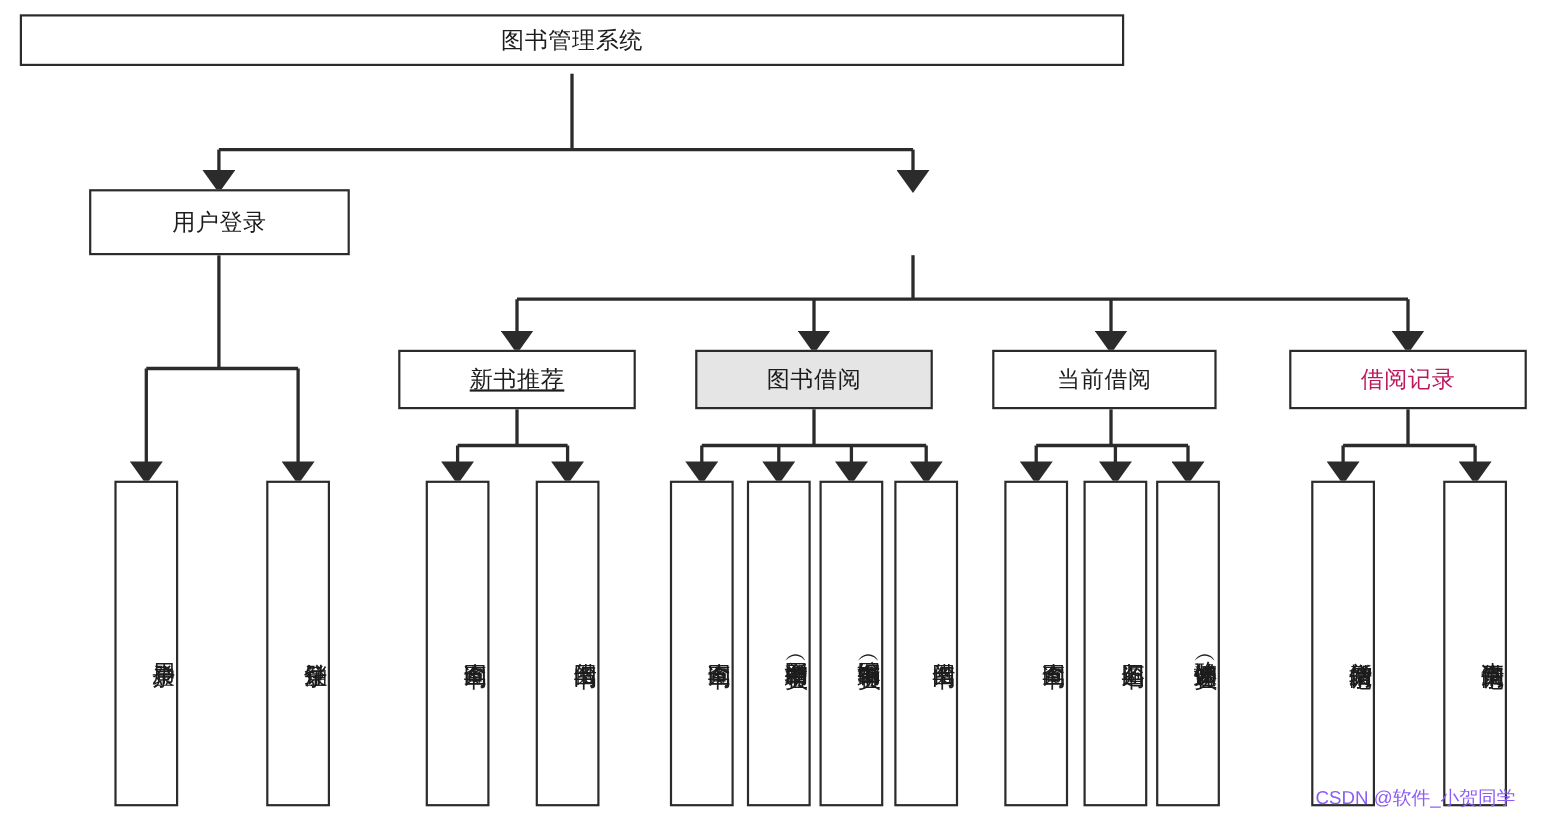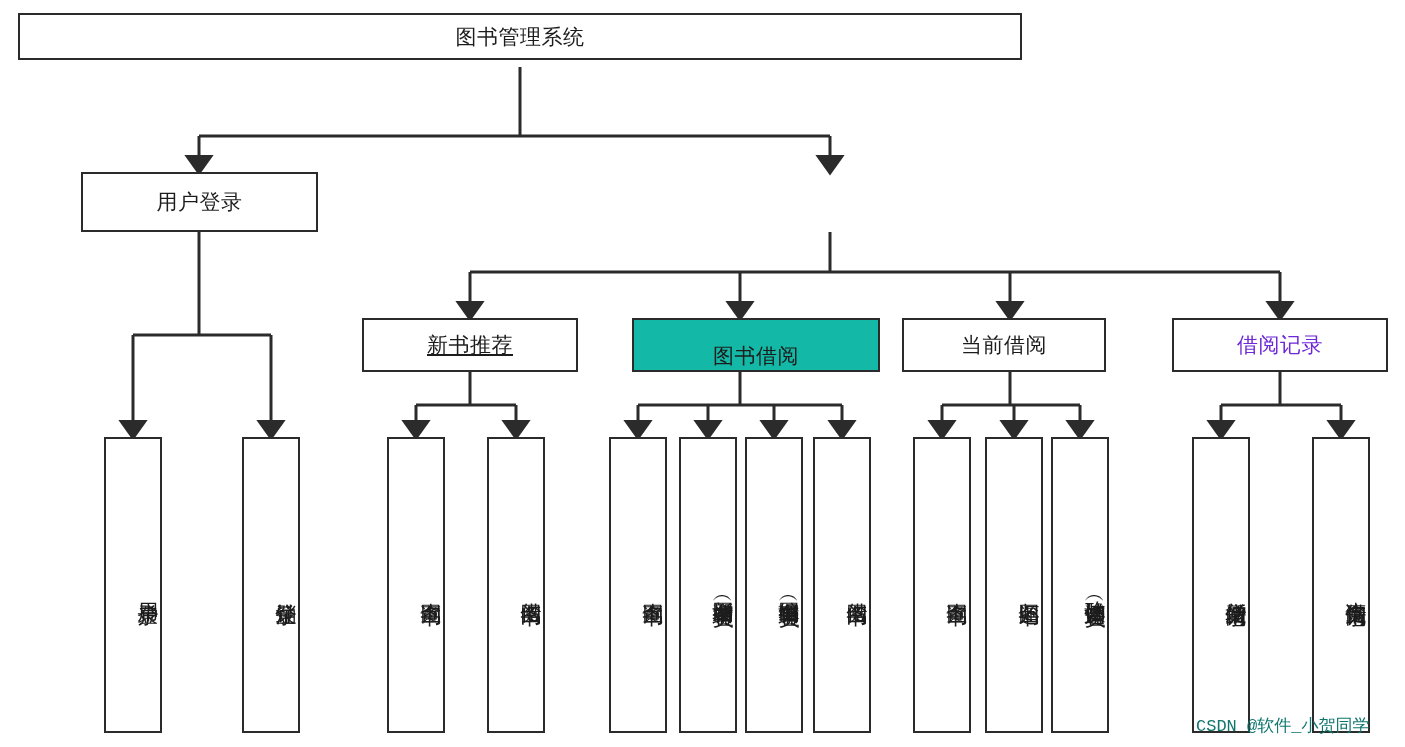--- a/index.html
+++ b/index.html
@@ -130,27 +130,27 @@
     <span class="label">图书管理系统</span>
   </div>
 
   <div class="node h" style="left: 81px; top: 172px; width: 237px; height: 60px; border-color: rgb(43, 43, 43); background: rgb(255, 255, 255); color: rgb(28, 28, 28);">
     <span class="label">用户登录</span>
   </div>
 
   <div class="node h" style="left: 362px; top: 318px; width: 216px; height: 54px; border-color: rgb(43, 43, 43); background: rgb(255, 255, 255); color: rgb(28, 28, 28); text-decoration: underline;">
     <span class="label">新书推荐</span>
   </div>
-  <div class="node h" style="left: 632px; top: 318px; width: 248px; height: 54px; border-color: rgb(43, 43, 43); background: #14b8a6; color: rgb(28, 28, 28); align-items: flex-end;">
+  <div class="node h" style="left: 632px; top: 318px; width: 216px; height: 54px; border-color: rgb(43, 43, 43); background: #e5e5e5; color: rgb(28, 28, 28);">
     <span class="label">图书借阅</span>
   </div>
   <div class="node h" style="left: 902px; top: 318px; width: 204px; height: 54px; border-color: rgb(43, 43, 43); background: rgb(255, 255, 255); color: rgb(28, 28, 28);">
     <span class="label">当前借阅</span>
   </div>
-  <div class="node h" style="left: 1172px; top: 318px; width: 216px; height: 54px; border-color: rgb(43, 43, 43); background: rgb(255, 255, 255); color: #6d28d9;">
+  <div class="node h" style="left: 1172px; top: 318px; width: 216px; height: 54px; border-color: rgb(43, 43, 43); background: rgb(255, 255, 255); color: #be185d;">
     <span class="label">借阅记录</span>
   </div>
 
   <div class="node v" style="left: 104px; top: 437px; width: 58px; height: 296px; border-color: rgb(43, 43, 43); background: rgb(255, 255, 255); color: rgb(28, 28, 28);">
     <span class="label">用户登录</span>
   </div>
   <div class="node v" style="left: 242px; top: 437px; width: 58px; height: 296px; border-color: rgb(43, 43, 43); background: rgb(255, 255, 255); color: rgb(28, 28, 28);">
     <span class="label">注销登录</span>
   </div>
   <div class="node v" style="left: 387px; top: 437px; width: 58px; height: 296px; border-color: rgb(43, 43, 43); background: rgb(255, 255, 255); color: rgb(28, 28, 28);">
@@ -180,15 +180,15 @@
   <div class="node v topalign" style="left: 1051px; top: 437px; width: 58px; height: 296px; border-color: rgb(43, 43, 43); background: rgb(255, 255, 255); color: rgb(28, 28, 28);">
     <span class="label">确认归还（管理员）</span>
   </div>
   <div class="node v" style="left: 1192px; top: 437px; width: 58px; height: 296px; border-color: rgb(43, 43, 43); background: rgb(255, 255, 255); color: rgb(28, 28, 28);">
     <span class="label">新增借阅记录</span>
   </div>
   <div class="node v" style="left: 1312px; top: 437px; width: 58px; height: 296px; border-color: rgb(43, 43, 43); background: rgb(255, 255, 255); color: rgb(28, 28, 28);">
     <span class="label">查询借阅记录</span>
   </div>
 
-  <div class="watermark" style="left: 1196px; top: 714px; color: #0f766e; font-family: Liberation Mono, monospace;">CSDN @软件_小贺同学</div>
+  <div class="watermark" style="left: 1196px; top: 714px; color: #8b5cf6;">CSDN @软件_小贺同学</div>
 
 </div>
 
 </body></html>

